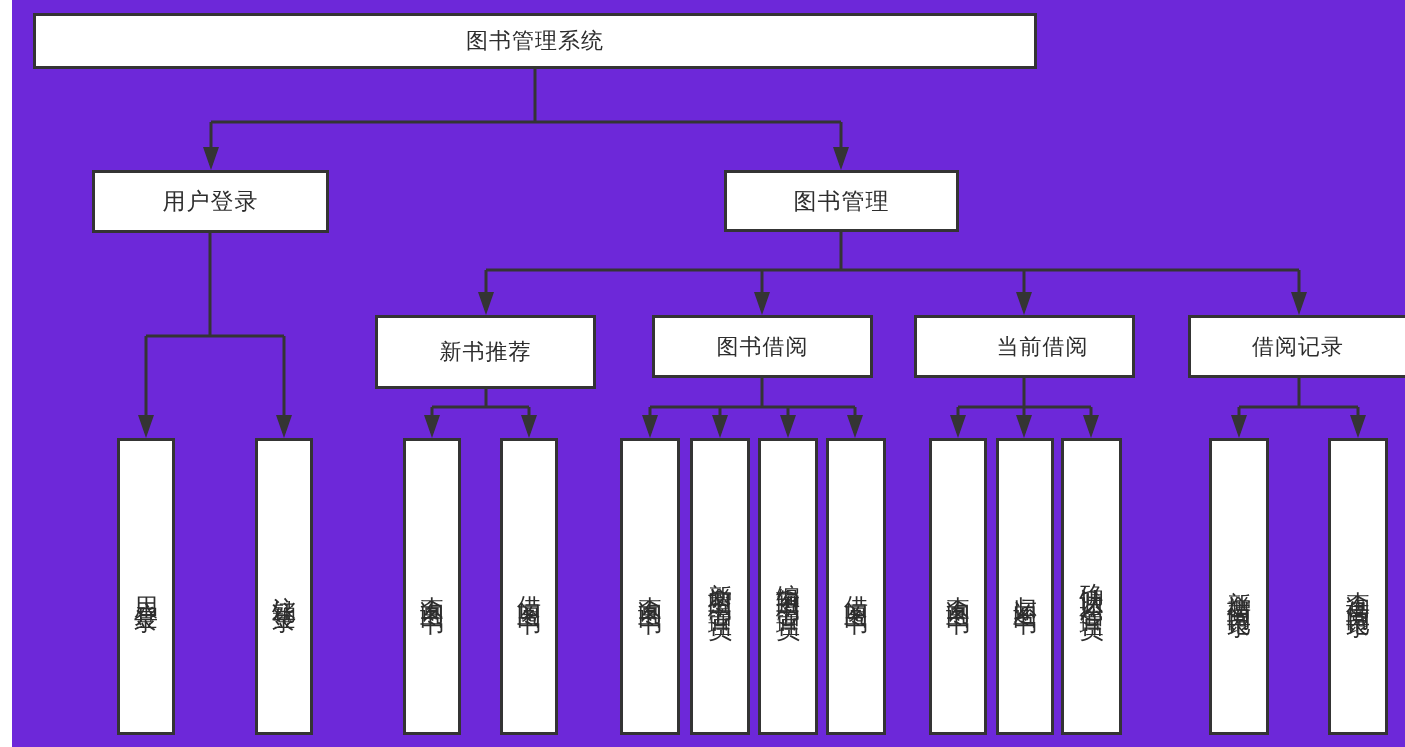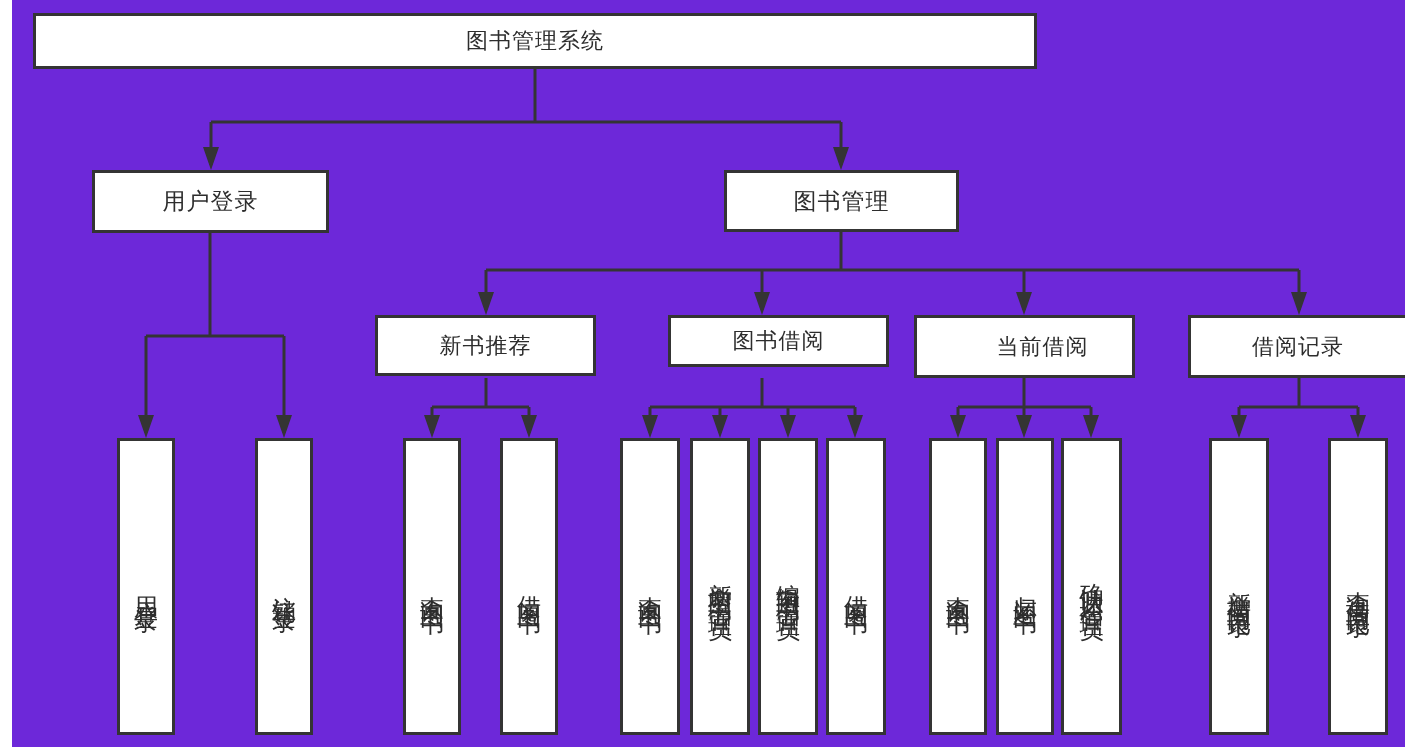--- a/index.html
+++ b/index.html
@@ -100,22 +100,22 @@
       <polygon points="1219,415 1235,415 1227,438"></polygon>
       <polygon points="1338,415 1354,415 1346,438"></polygon>
     </g>
   </svg>
 
   <div class="node lvl1" style="left:21px; top:13px; width:1004px; height:56px;">图书管理系统</div>
 
   <div class="node lvl2" style="left:80px; top:170px; width:237px; height:63px;">用户登录</div>
   <div class="node lvl2" style="left:712px; top:170px; width:235px; height:62px;font-family:Liberation Serif, serif;">图书管理</div>
 
-  <div class="node lvl3" style="left:363px; top:315px; width:221px; height:61px;">新书推荐</div>
-  <div class="node lvl3" style="left:656px; top:315px; width:221px; height:52px;">图书借阅</div>
+  <div class="node lvl3" style="left:363px; top:315px; width:221px; height:74px;">新书推荐</div>
+  <div class="node lvl3" style="left:640px; top:315px; width:221px; height:63px;">图书借阅</div>
   <div class="node lvl3" style="left:902px; top:315px; width:221px; height:63px;padding-left:36px;">当前借阅</div>
   <div class="node lvl3" style="left:1176px; top:315px; width:220px; height:63px;">借阅记录</div>
 
   <div class="node vbox" style="left:105px; top:438px; width:58px; height:297px;">用户登录</div>
   <div class="node vbox" style="left:243px; top:438px; width:58px; height:297px;">注销登录</div>
 
   <div class="node vbox" style="left:391px; top:438px; width:58px; height:297px;">查询图书</div>
   <div class="node vbox" style="left:488px; top:438px; width:58px; height:297px;">借阅图书</div>
 
   <div class="node vbox" style="left:608px; top:438px; width:60px; height:297px;">查询图书</div>

